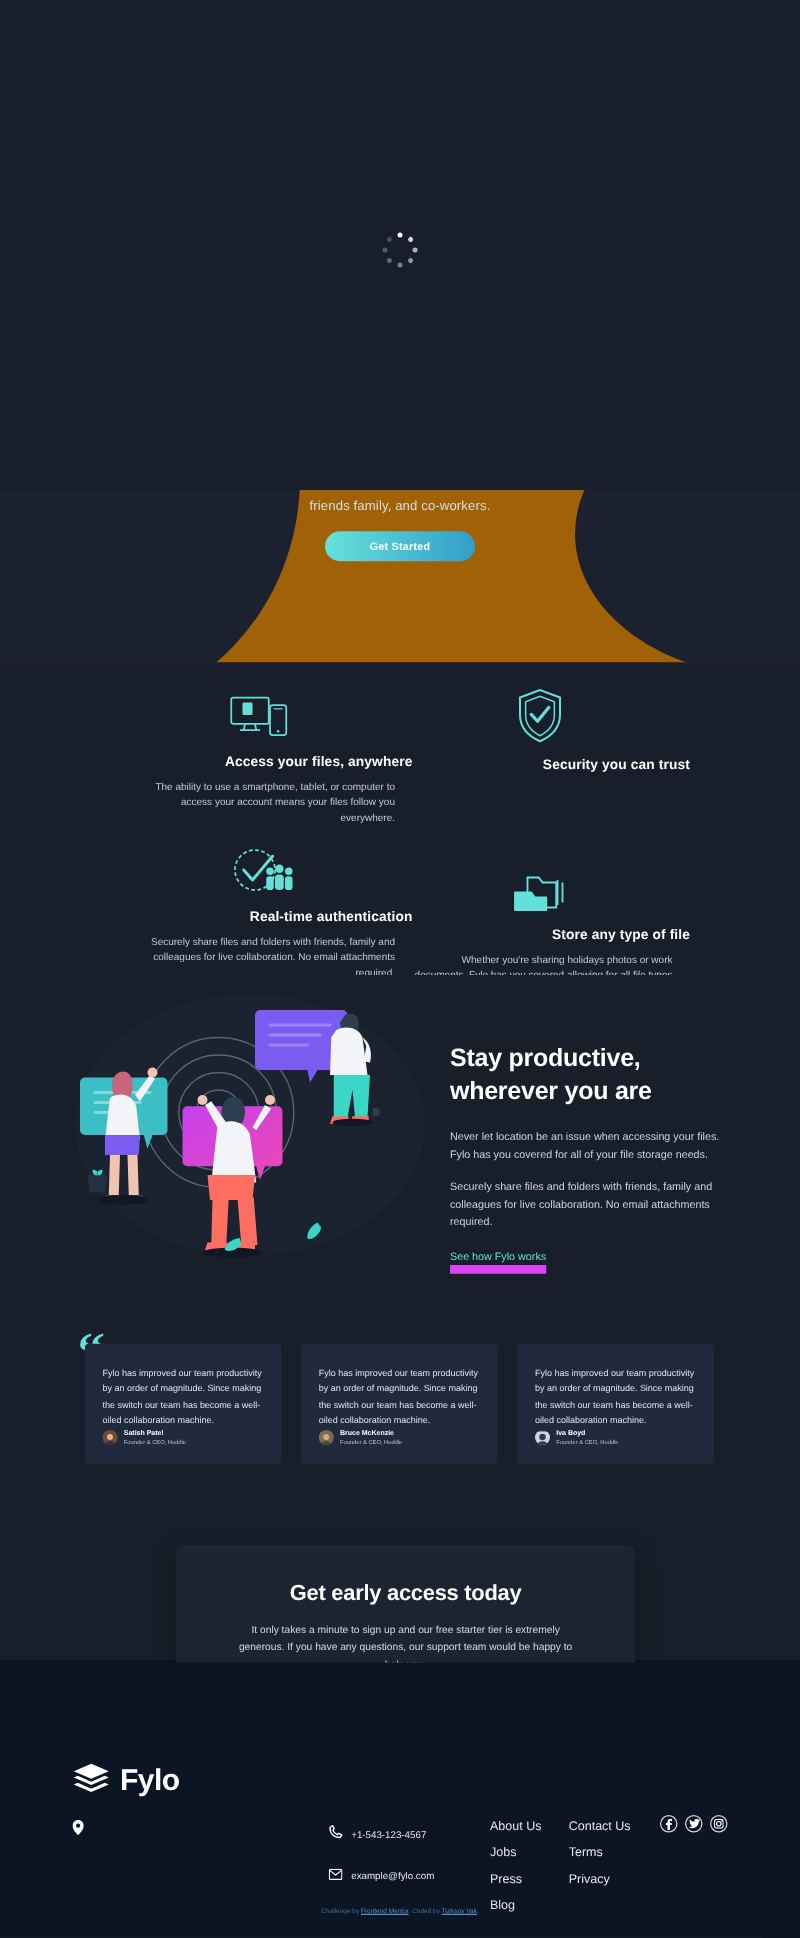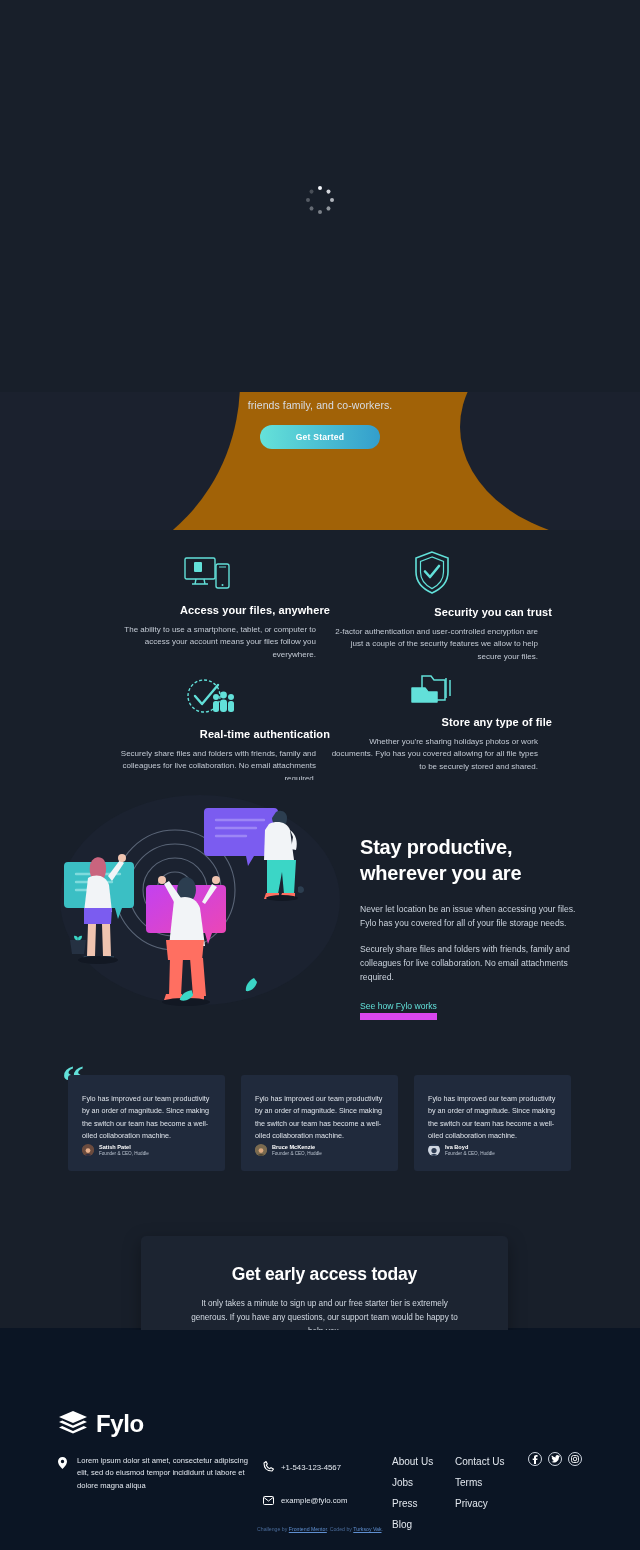--- a/index.html
+++ b/index.html
@@ -64,21 +64,21 @@
     position: absolute; left: 0; top: 530px; width: 640px; height: 250px;
     background: #181f2a;
   }
   .feature { position: absolute; width: 240px; text-align: right; }
   .feature .ficon { height: 52px; display: flex; align-items: flex-end; justify-content: center; margin-bottom: 10px; }
   .feature h3 { font-size: 11px; color: #fff; font-weight: 700; margin-bottom: 8px; letter-spacing: .1px; }
   .feature p { font-size: 8px; color: #c3cad4; line-height: 1.55; padding: 0 14px; }
   .f1 { left: 90px; top: 12px; }
   .f2 { left: 312px; top: 14px; }
   .f3 { left: 90px; top: 136px; }
-  .f4 { left: 312px; top: 124px; }
+  .f4 { left: 312px; top: 150px; }
 
   
   .productive {
     position: absolute; left: 0; top: 780px; width: 640px; height: 240px;
     background: #181f2a;
   }
   .illus { position: absolute; left: 50px; top: 0; width: 300px; height: 230px; }
   .pcopy { position: absolute; left: 360px; top: 55px; width: 230px; }
   .pcopy h2 {
     font-size: 20px; line-height: 1.28; color: #fff; font-weight: 700;
@@ -219,21 +219,20 @@
 
     <div class="feature f2">
       <div class="ficon">
         <svg width="40" height="46" viewBox="0 0 40 46" fill="none" stroke="#62e0d9" stroke-width="1.6">
           <path d="M20 2L4 8v14c0 10 7 17 16 21 9-4 16-11 16-21V8L20 2z"></path>
           <path d="M20 7L8.5 11.4V22c0 7.8 5.4 13.4 11.5 16.6C26.1 35.4 31.5 29.8 31.5 22V11.4L20 7z" stroke-width="1.2"></path>
           <path d="M13 21.5l5 5.5 9-11" stroke-width="2.6" stroke-linecap="round" stroke-linejoin="round"></path>
         </svg>
       </div>
       <h3>Security you can trust</h3>
-      <p>2-factor authentication and user-controlled encryption are just a couple of the security features we allow to help secure your files.</p>
     </div>
 
     <div class="feature f3">
       <div class="ficon">
         <svg width="50" height="40" viewBox="0 0 50 40" fill="none" stroke="#62e0d9" stroke-width="1.4">
           <circle cx="19" cy="18" r="16" stroke-dasharray="3 2"></circle>
           <path d="M10 18l7 8 16-19" stroke-width="2.4" stroke-linecap="round" stroke-linejoin="round"></path>
           <g fill="#62e0d9" stroke="none">
             <circle cx="31" cy="19" r="3"></circle>
               <rect x="28" y="23" width="6" height="11" rx="2.5"></rect>
@@ -419,21 +418,20 @@
       </span>
       <span class="word">Fylo</span>
     </div>
 
     <div class="fcol addr">
       <span>
         <svg width="9" height="12" viewBox="0 0 9 12" fill="#fff">
             <path d="M4.5 0C2 0 0 2 0 4.5 0 8 4.5 12 4.5 12S9 8 9 4.5C9 2 7 0 4.5 0zm0 6.2a1.7 1.7 0 110-3.4 1.7 1.7 0 010 3.4z"></path>
           </svg>
       </span>
-      <span class="txt">Lorem ipsum dolor sit amet, consectetur adipiscing elit, sed do eiusmod tempor incididunt ut labore et dolore magna aliqua</span>
     </div>
 
     <div class="fcol contact">
       <div class="crow">
         <span>
           <svg width="11" height="11" viewBox="0 0 11 11" fill="none" stroke="#fff" stroke-width="1.1">
               <path d="M1 2c0 5 3 8 8 8l1.5-2-2.5-1.3-1.2 1A7 7 0 013.3 4.2l1-1.2L3 .5 1 2z"></path>
             </svg>
         </span>
         <span class="txt">+1-543-123-4567</span>

